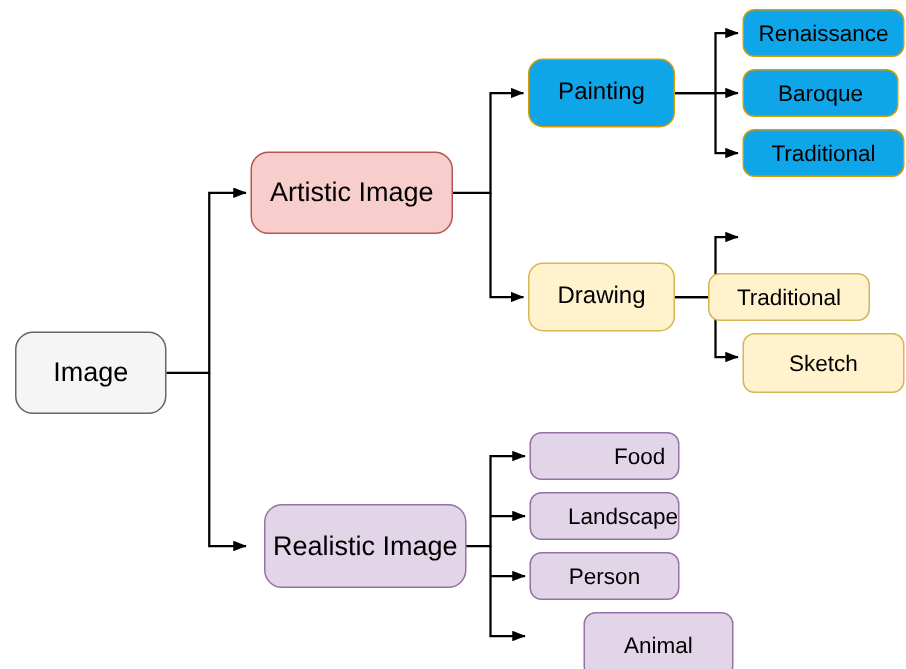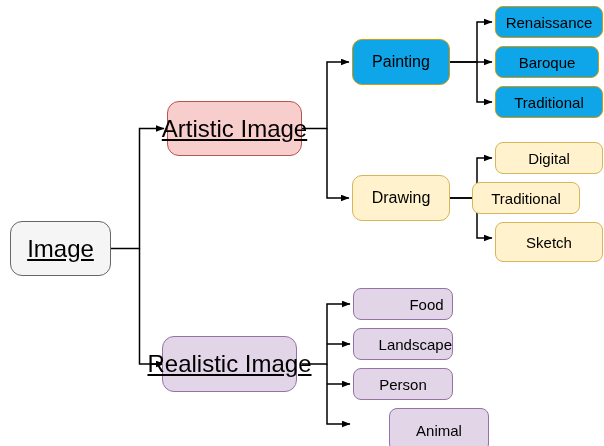--- a/index.html
+++ b/index.html
@@ -26,21 +26,21 @@
   .node {
     position: absolute;
     box-sizing: border-box;
     display: flex;
     align-items: center;
     justify-content: center;
     text-align: center;
     color: #000000;
     white-space: nowrap;
   }
-  .lvl-big  { border-radius: 12px; font-size: 24px; border-width: 1.5px; border-style: solid; text-decoration: underline; }
+  .lvl-big  { border-radius: 12px; font-size: 18px; border-width: 1.5px; border-style: solid; }
   .lvl-mid  { border-radius: 10px; font-size: 16px; border-width: 1.5px; border-style: solid; }
   .lvl-leaf { border-radius: 8px;  font-size: 15px; border-width: 1.5px; border-style: solid; }
   .c-gray   { background: #F5F5F5; border-color: #666666; text-align: right; }
   .c-red    { background: #F8CECC; border-color: #B85450; }
   .c-orange { background: #0ea5e9; border-color: #D79B00; }
   .c-yellow { background: #FFF2CC; border-color: #D6B656; }
   .c-purple { background: #E1D5E7; border-color: #9673A6; }
   .edge {
     fill: none;
     stroke: #000000;
@@ -79,44 +79,41 @@
     <path class="edge" d="M327,364 V424 H350" marker-end="url(#arrowhead)"></path>
   </svg>
 
   <div class="node lvl-big c-gray" style="left:10px; top:221px; width:101px; height:55px;">
     <span>Image</span>
   </div>
 
   <div class="node lvl-big c-red" style="left:167px; top:101px; width:135px; height:55px;">
     <span>Artistic Image</span>
   </div>
-  <div class="node lvl-big c-purple" style="left:162px; top:336px; width:135px; height:56px;">
+  <div class="node lvl-big c-purple" style="left:176px; top:336px; width:135px; height:56px;">
     <span>Realistic Image</span>
   </div>
 
   <div class="node lvl-mid c-orange" style="left:352px; top:39px; width:98px; height:46px;">
     <span>Painting</span>
   </div>
   <div class="node lvl-mid c-yellow" style="left:352px; top:175px; width:98px; height:46px;">
     <span>Drawing</span>
   </div>
 
   <div class="node lvl-leaf c-orange" style="left:495px; top:6px; width:108px; height:32px;">
     <span>Renaissance</span>
   </div>
   <div class="node lvl-leaf c-orange" style="left:495px; top:46px; width:104px; height:32px;">
     <span>Baroque</span>
   </div>
   <div class="node lvl-leaf c-orange" style="left:495px; top:86px; width:108px; height:32px;">
     <span>Traditional</span>
   </div>
 
-  <div class="node lvl-leaf c-yellow" style="left:495px; top:142px; width:108px; height:32px;">
-    <span>Digital</span>
-  </div>
   <div class="node lvl-leaf c-yellow" style="left:472px; top:182px; width:108px; height:32px;">
     <span>Traditional</span>
   </div>
   <div class="node lvl-leaf c-yellow" style="left:495px; top:222px; width:108px; height:40px;">
     <span>Sketch</span>
   </div>
 
   <div class="node lvl-leaf c-purple" style="left:353px; top:288px; width:100px; height:32px;padding-left:47px;">
     <span>Food</span>
   </div>

